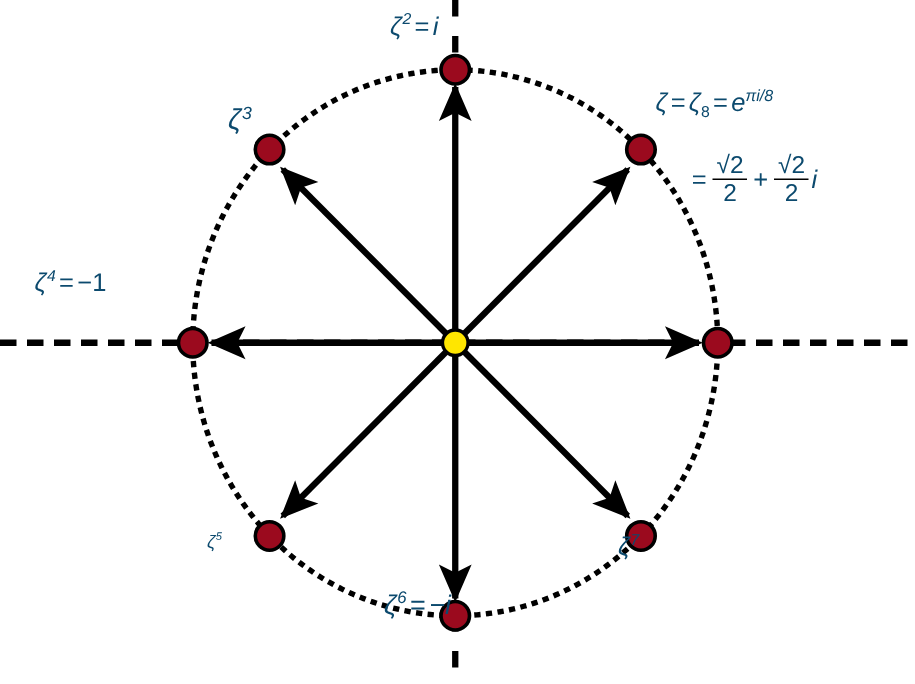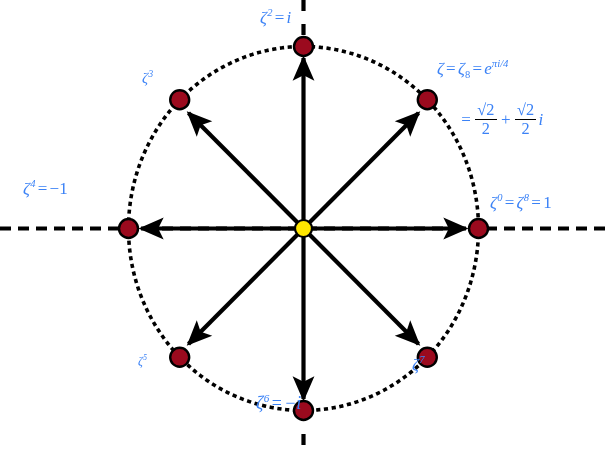--- a/index.html
+++ b/index.html
@@ -17,23 +17,23 @@
   }
   #canvas {
     position: absolute;
     left: 0;
     top: 0;
     width: 610px;
     height: 456px;
   }
   .mlabel {
     position: absolute;
-    font-family: Liberation Serif, serif;
+    font-family: Liberation Sans, sans-serif;
     font-style: italic;
-    color: #3b82f6;
+    color: #0c4a6e;
     white-space: nowrap;
     line-height: 1;
     user-select: none;
   }
   .mvar {
     font-style: italic;
   }
   .mop {
     font-style: normal;
     padding: 0 0.13em;
@@ -79,21 +79,21 @@
     font-size: 0.63em;
     font-style: italic;
     vertical-align: super;
     line-height: 0;
   }
 
   
   #lbl-zeta1   { left: 437px; top: 60px;  font-size: 17px; }
   #lbl-zeta1b  { left: 459px; top: 103px; font-size: 17px; }
   #lbl-zeta2   { left: 260px; top: 9px;   font-size: 17px; }
-  #lbl-zeta3   { left: 142px; top: 71px;  font-size: 15px; }
+  #lbl-zeta3   { left: 152px; top: 71px;  font-size: 19px; }
   #lbl-zeta4   { left: 23px;  top: 180px; font-size: 17px; }
   #lbl-zeta0   { left: 490px; top: 194px; font-size: 17px; }
   #lbl-zeta5   { left: 138px; top: 355px; font-size: 12px; }
   #lbl-zeta6   { left: 256px; top: 394px; font-size: 18px; }
   #lbl-zeta7   { left: 412px; top: 356px; font-size: 17px; }
 </style>
 </head>
 <body>
 
 <div id="stage">
@@ -131,42 +131,39 @@
       <circle cx="128.5" cy="228.5" r="9.5" fill="#9b0a1e" stroke="#000000" stroke-width="2.4"></circle>
       <circle cx="179.7" cy="357.3" r="9.5" fill="#9b0a1e" stroke="#000000" stroke-width="2.4"></circle>
       <circle cx="303.5" cy="410.5" r="9.5" fill="#9b0a1e" stroke="#000000" stroke-width="2.4"></circle>
       <circle cx="427.3" cy="357.3" r="9.5" fill="#9b0a1e" stroke="#000000" stroke-width="2.4"></circle>
     </g>
 
     <circle cx="303.5" cy="228.5" r="8.5" fill="#ffe600" stroke="#000000" stroke-width="2.2"></circle>
   </svg>
 
   <div class="mlabel" id="lbl-zeta1">
-    <span class="mvar">ζ</span><span class="mop">=</span><span class="mvar">ζ</span><sub class="sb">8</sub><span class="mop">=</span><span class="mvar">e</span><span class="expo">πi/4</span>
+    <span class="mvar">ζ</span><span class="mop">=</span><span class="mvar">ζ</span><sub class="sb">8</sub><span class="mop">=</span><span class="mvar">e</span><span class="expo">πi/8</span>
   </div>
 
   <div class="mlabel" id="lbl-zeta1b">
     <span class="mop">=</span><span class="frac"><span class="num">√2</span><span class="den">2</span></span><span class="mop">+</span><span class="frac"><span class="num">√2</span><span class="den">2</span></span><span class="mvar">i</span>
   </div>
 
   <div class="mlabel" id="lbl-zeta2">
     <span class="mvar">ζ</span><sup class="exp">2</sup><span class="mop">=</span><span class="mvar">i</span>
   </div>
 
   <div class="mlabel" id="lbl-zeta3">
     <span class="mvar">ζ</span><sup class="exp">3</sup>
   </div>
 
   <div class="mlabel" id="lbl-zeta4">
     <span class="mvar">ζ</span><sup class="exp">4</sup><span class="mop">=</span><span class="mnum">−1</span>
   </div>
 
-  <div class="mlabel" id="lbl-zeta0">
-    <span class="mvar">ζ</span><sup class="exp">0</sup><span class="mop">=</span><span class="mvar">ζ</span><sup class="exp">8</sup><span class="mop">=</span><span class="mnum">1</span>
-  </div>
 
   <div class="mlabel" id="lbl-zeta5">
     <span class="mvar">ζ</span><sup class="exp">5</sup>
   </div>
 
   <div class="mlabel" id="lbl-zeta6">
     <span class="mvar">ζ</span><sup class="exp">6</sup><span class="mop">=</span><span class="mvar">−i</span>
   </div>
 
   <div class="mlabel" id="lbl-zeta7">

